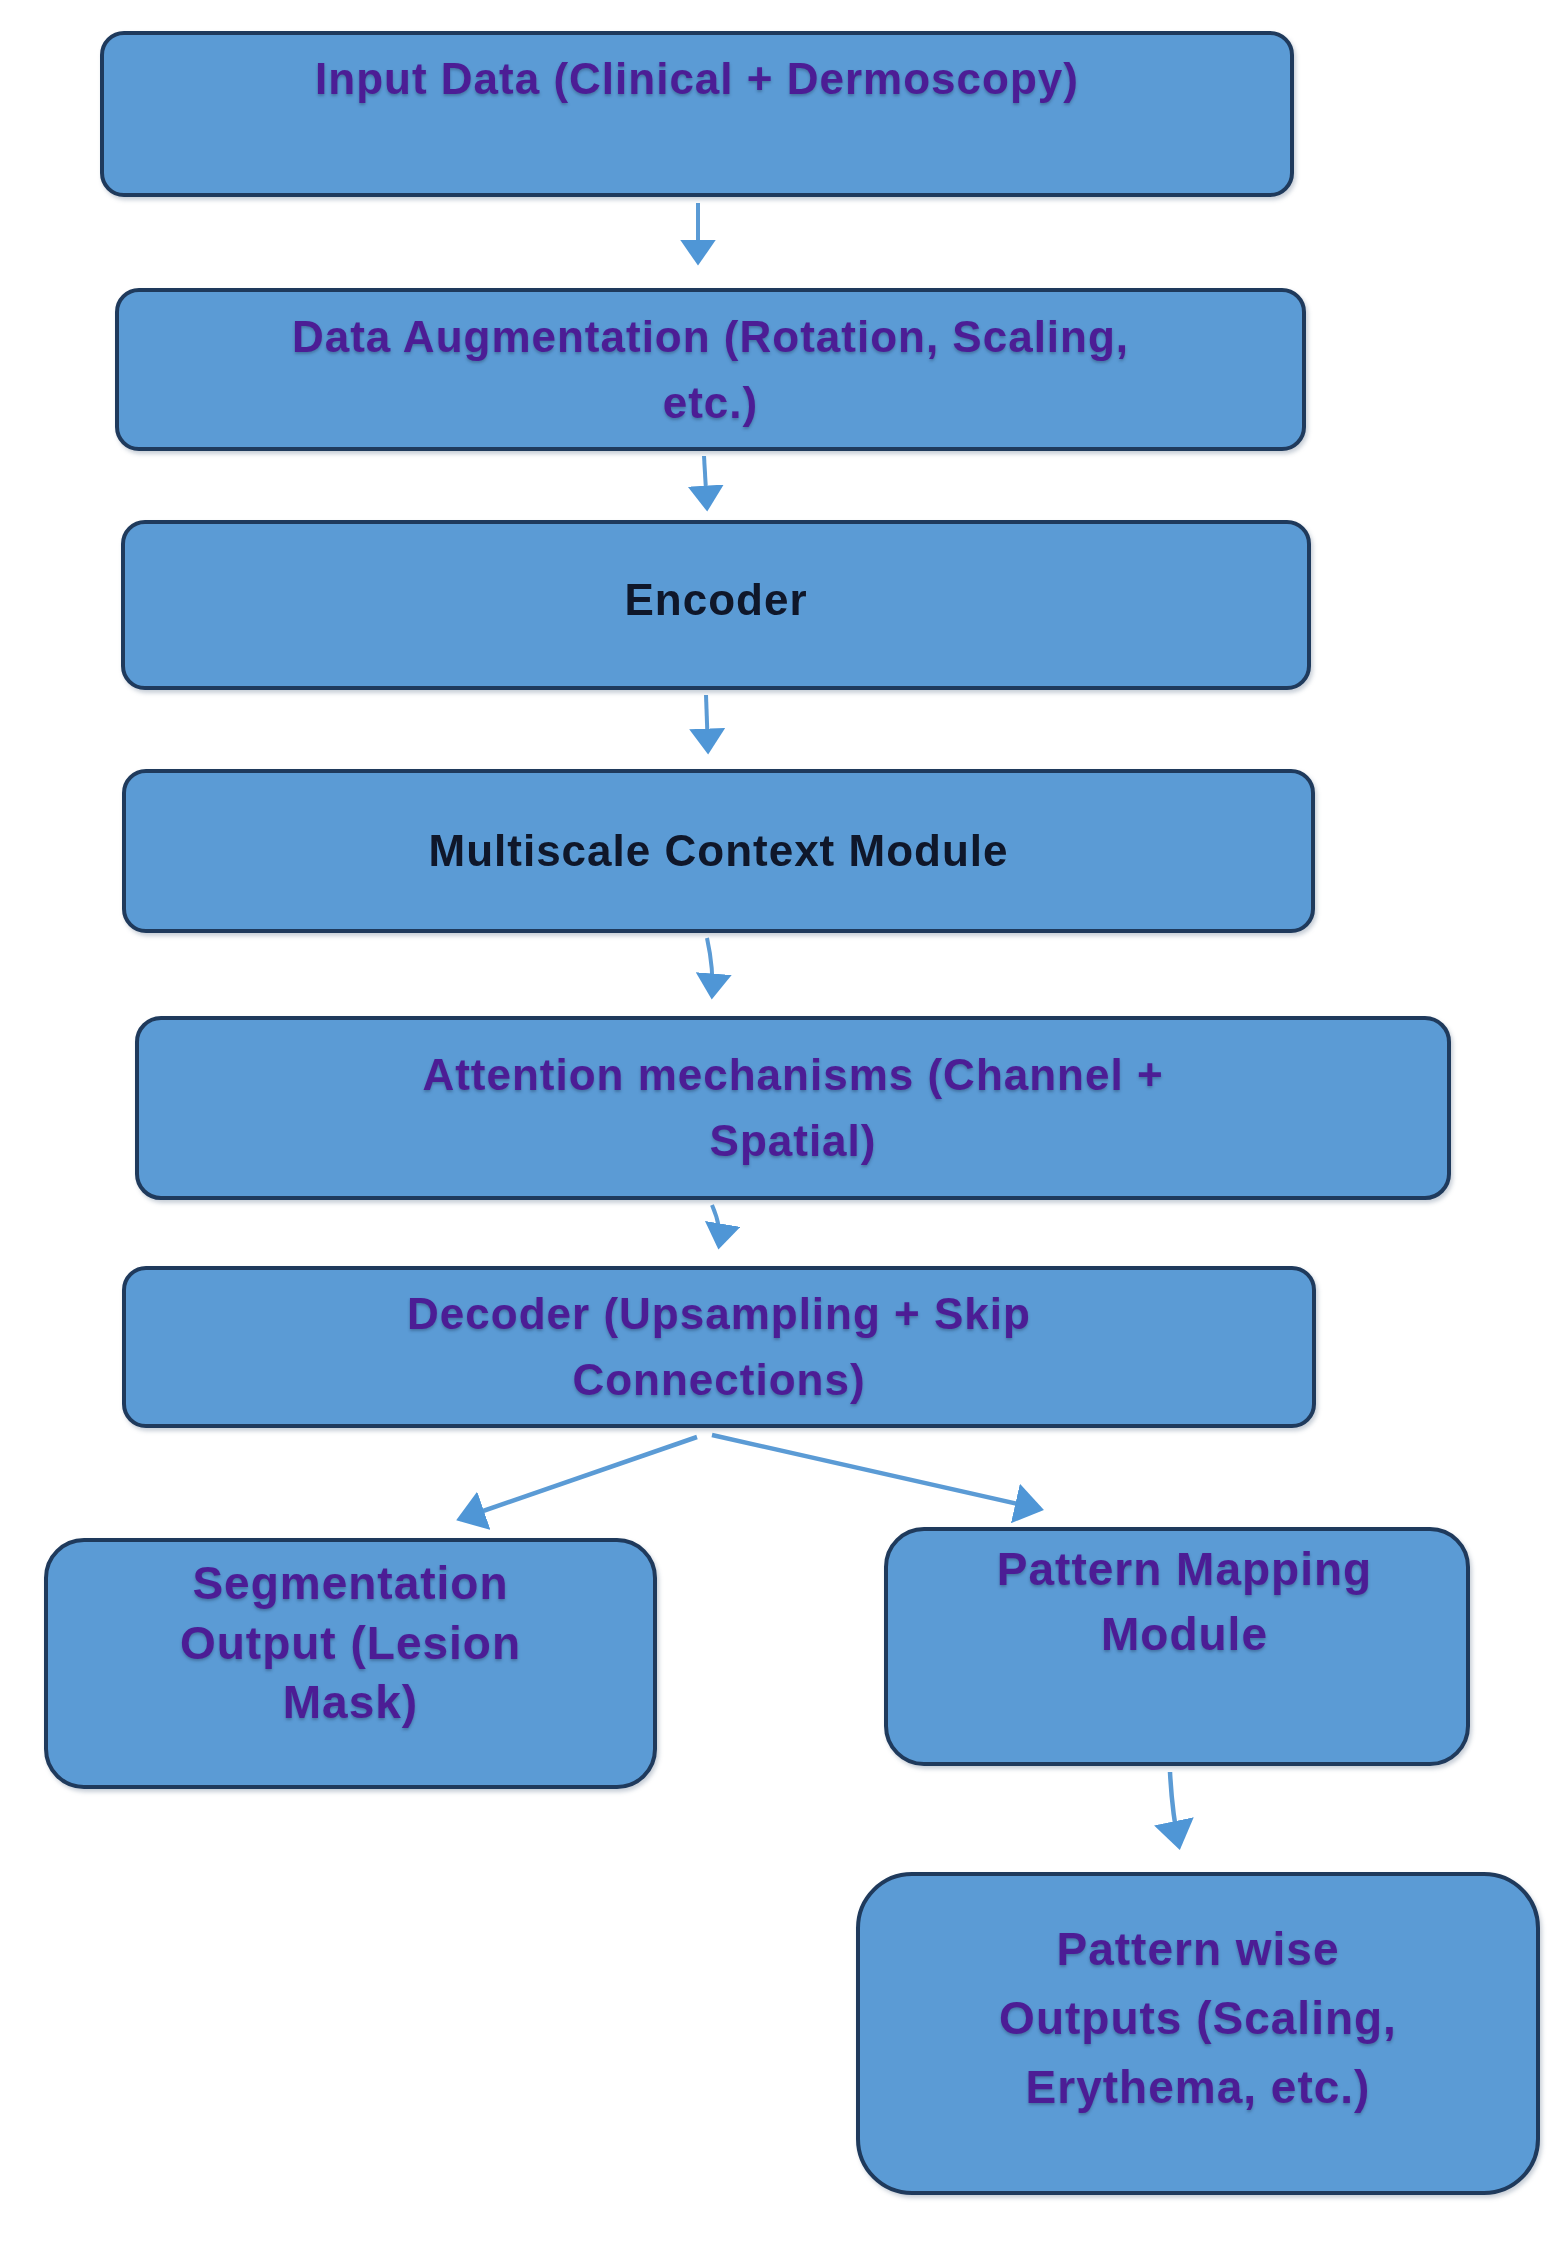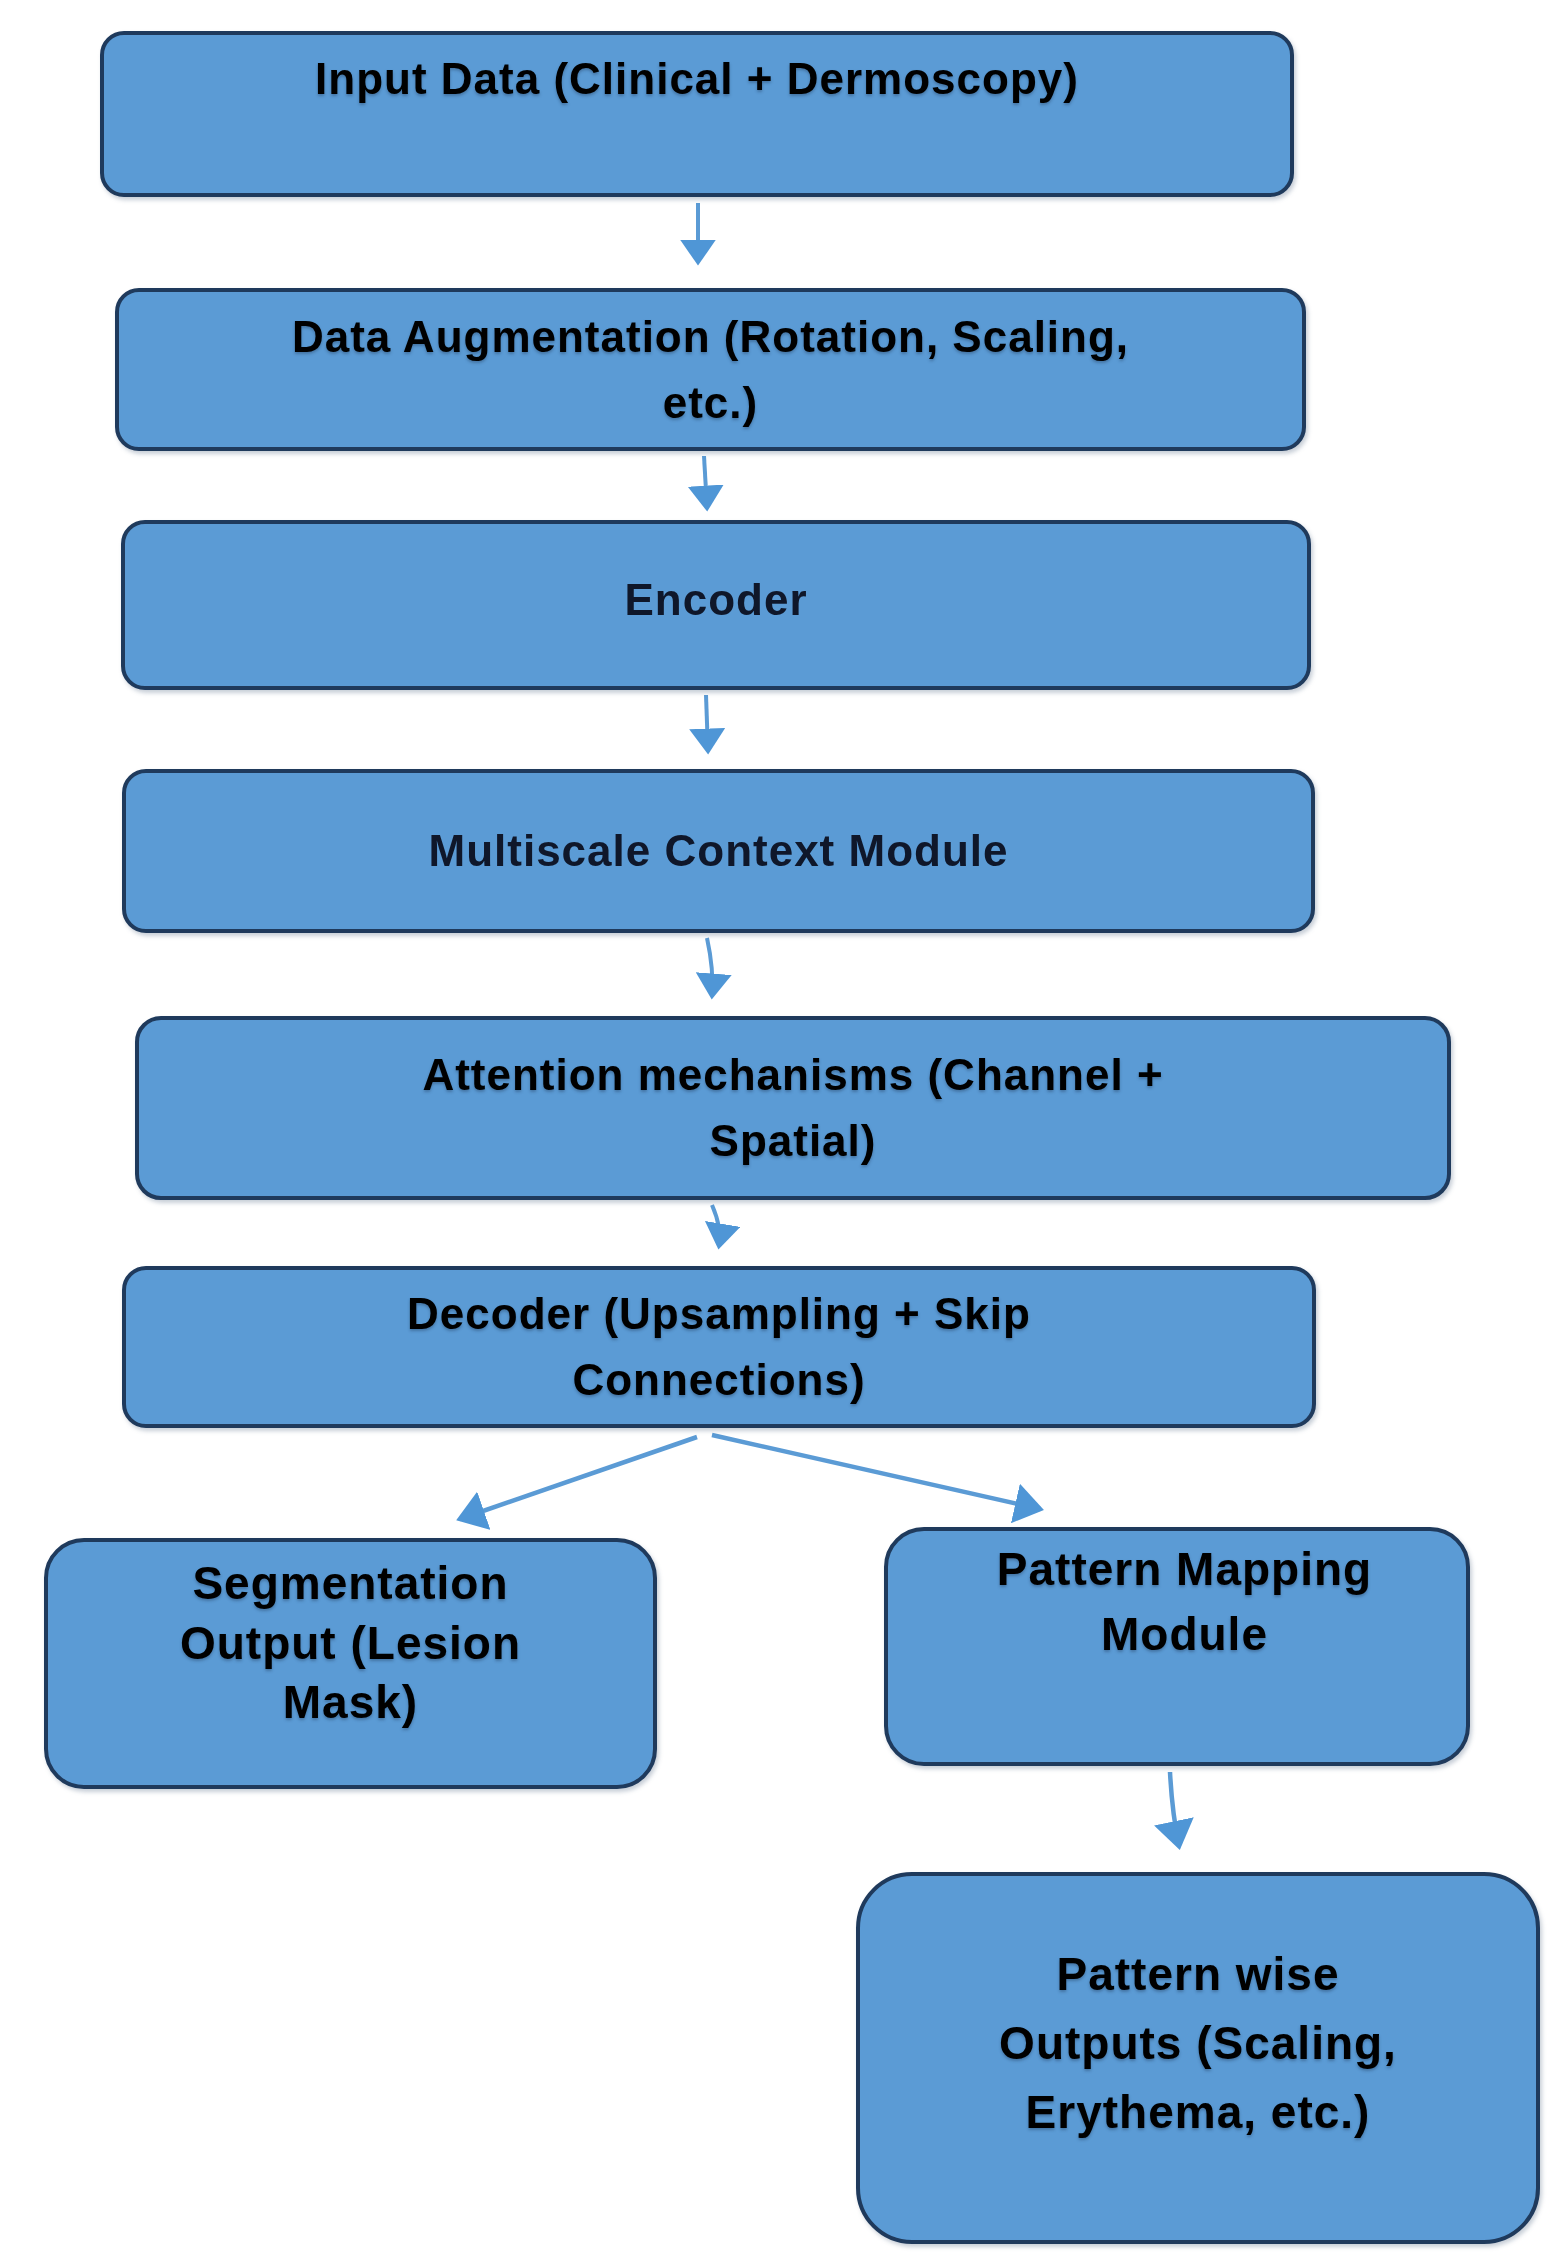--- a/index.html
+++ b/index.html
@@ -19,38 +19,38 @@
   }
   .node {
     position: absolute;
     box-sizing: border-box;
     background: #5b9bd5;
     border: 4px solid #1f3a5c;
     display: flex;
     align-items: center;
     justify-content: center;
     text-align: center;
-    color: #000000;
+    color: #4c1d95;
     font-weight: 700;
     white-space: pre-line;
     letter-spacing: 1px;
     text-shadow: 0 2px 3px rgba(25,45,75,0.35);
     box-shadow: 2px 3px 4px rgba(95,115,140,0.35);
   }
   .dark-text { color: #0f172a; text-shadow: none; }
 
   .n-input        { left: 100px; top: 31px;   width: 1194px; height: 166px; border-radius: 24px; font-size: 44px; align-items: flex-start; padding-top: 16px; line-height: 1.25; }
   .n-augment      { left: 115px; top: 288px;  width: 1191px; height: 163px; border-radius: 24px; font-size: 44px; line-height: 1.5; }
   .n-encoder      { left: 121px; top: 520px;  width: 1190px; height: 170px; border-radius: 24px; font-size: 44px; padding-bottom: 10px; }
   .n-multiscale   { left: 122px; top: 769px;  width: 1193px; height: 164px; border-radius: 24px; font-size: 44px; }
   .n-attention    { left: 135px; top: 1016px; width: 1316px; height: 184px; border-radius: 26px; font-size: 44px; line-height: 1.5; }
   .n-decoder      { left: 122px; top: 1266px; width: 1194px; height: 162px; border-radius: 24px; font-size: 44px; line-height: 1.5; }
   .n-segmentation { left: 44px;  top: 1538px; width: 613px;  height: 251px; border-radius: 40px; font-size: 46px; line-height: 1.3; padding-bottom: 40px; text-align: center; }
   .n-patternmap   { left: 884px; top: 1527px; width: 586px;  height: 239px; border-radius: 40px; font-size: 46px; line-height: 1.4; padding-bottom: 90px; padding-left: 15px; }
-  .n-patternout   { left: 856px; top: 1872px; width: 684px;  height: 372px; border-radius: 56px; font-size: 46px; line-height: 1.5; padding-bottom: 30px; }
+  .n-patternout   { left: 856px; top: 1872px; width: 684px;  height: 323px; border-radius: 56px; font-size: 46px; line-height: 1.5; padding-bottom: 30px; }
 
   .arrow {
     stroke: #5b9bd5;
     fill: none;
   }
   .arrow-thin { stroke-width: 4; }
   .arrow-thick { stroke-width: 4.5; }
 </style>
 </head>
 <body>

